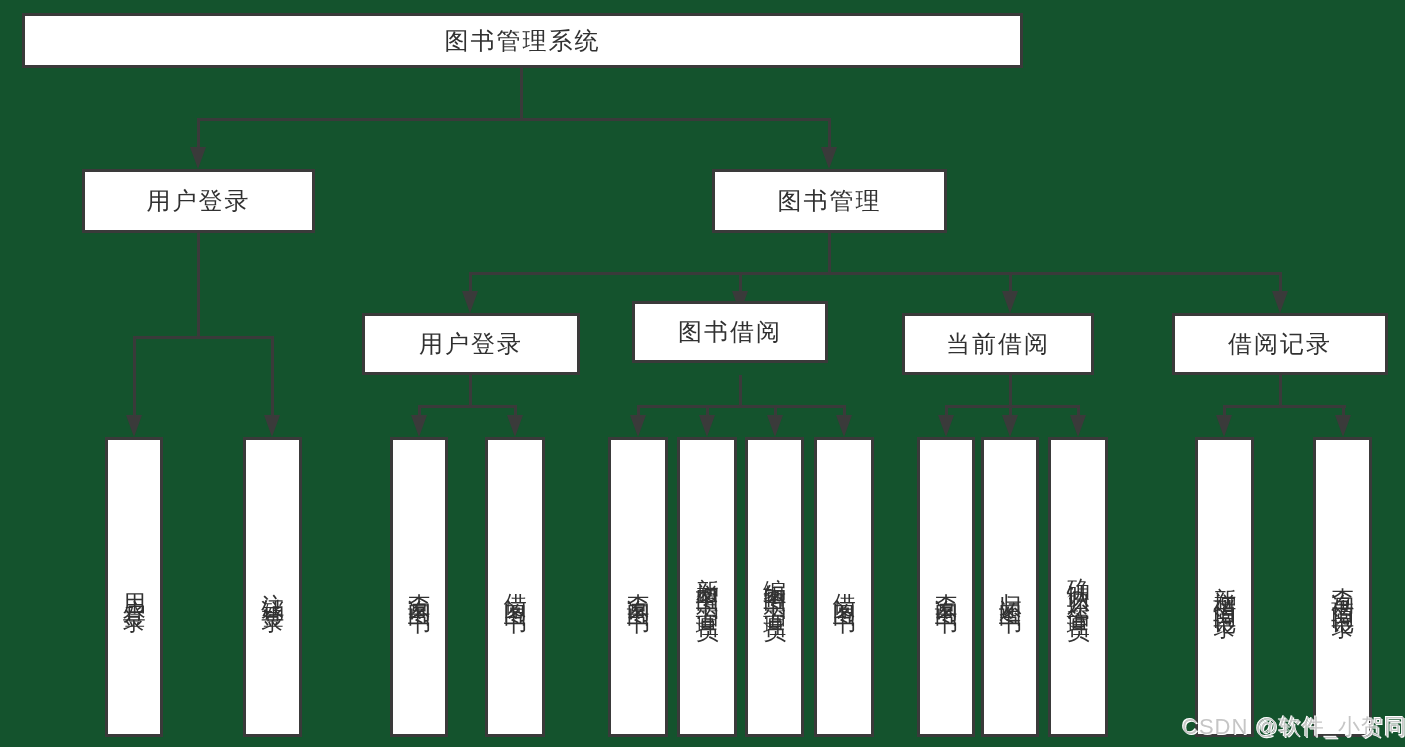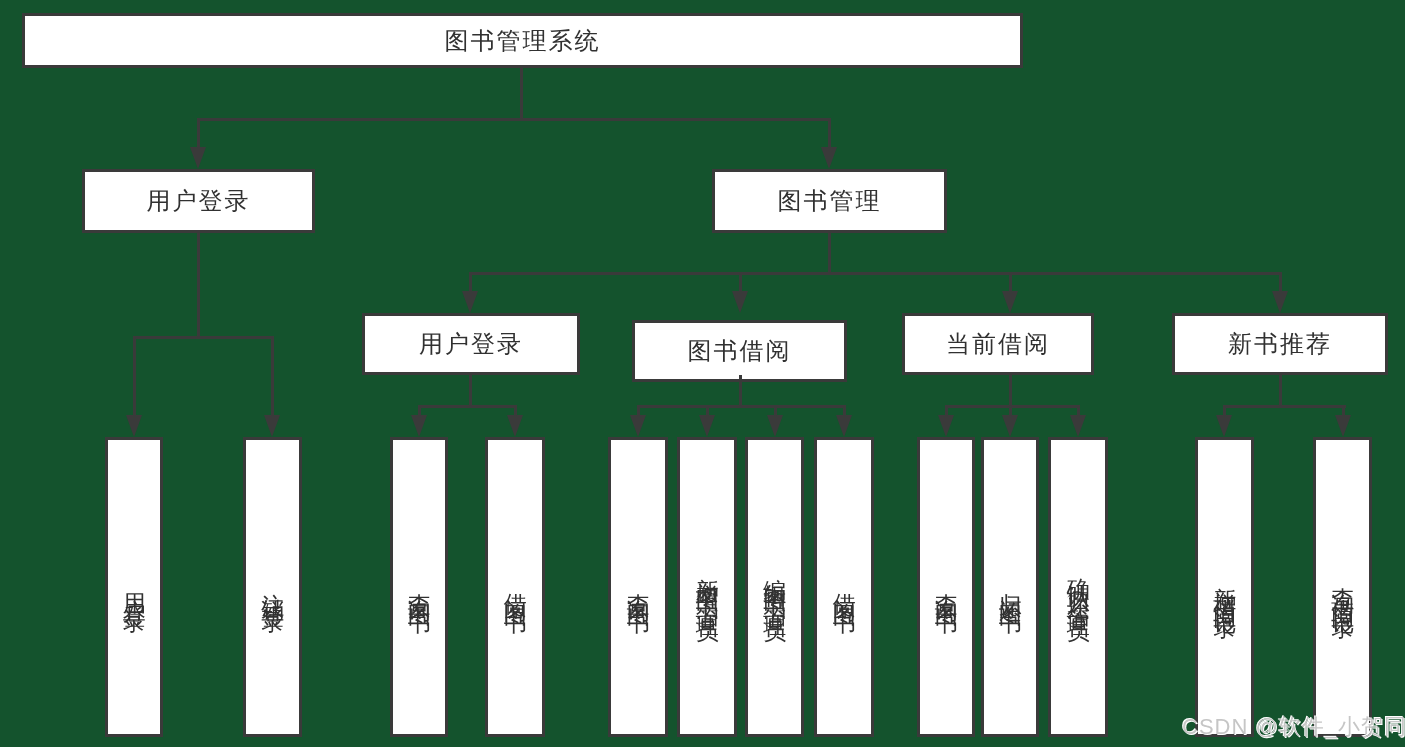--- a/index.html
+++ b/index.html
@@ -87,28 +87,28 @@
   <div class="vl" style="left:739px;top:274px;height:19px"></div>
   <div class="ah" style="left:732px;top:291px"></div>
   <div class="vl" style="left:1009px;top:274px;height:19px"></div>
   <div class="ah" style="left:1002px;top:291px"></div>
   <div class="vl" style="left:1279px;top:274px;height:19px"></div>
   <div class="ah" style="left:1272px;top:291px"></div>
 
   <div class="box" style="left:362px;top:313px;width:218px;height:62px">
     <span>用户登录</span>
   </div>
-  <div class="box" style="left:632px;top:320px;width:215px;height:62px">
+  <div class="box" style="left:632px;top:301px;width:196px;height:62px">
     <span>图书借阅</span>
   </div>
   <div class="box" style="left:902px;top:313px;width:192px;height:62px">
     <span>当前借阅</span>
   </div>
   <div class="box" style="left:1172px;top:313px;width:216px;height:62px">
-    <span>新书推荐</span>
+    <span>借阅记录</span>
   </div>
 
   <div class="vl" style="left:469px;top:375px;height:33px"></div>
   <div class="hl" style="left:418px;top:405px;width:99px"></div>
   <div class="vl" style="left:418px;top:407px;height:10px"></div>
   <div class="ah" style="left:411px;top:415px"></div>
   <div class="vl" style="left:514px;top:407px;height:10px"></div>
   <div class="ah" style="left:507px;top:415px"></div>
 
   <div class="vl" style="left:739px;top:375px;height:33px"></div>

